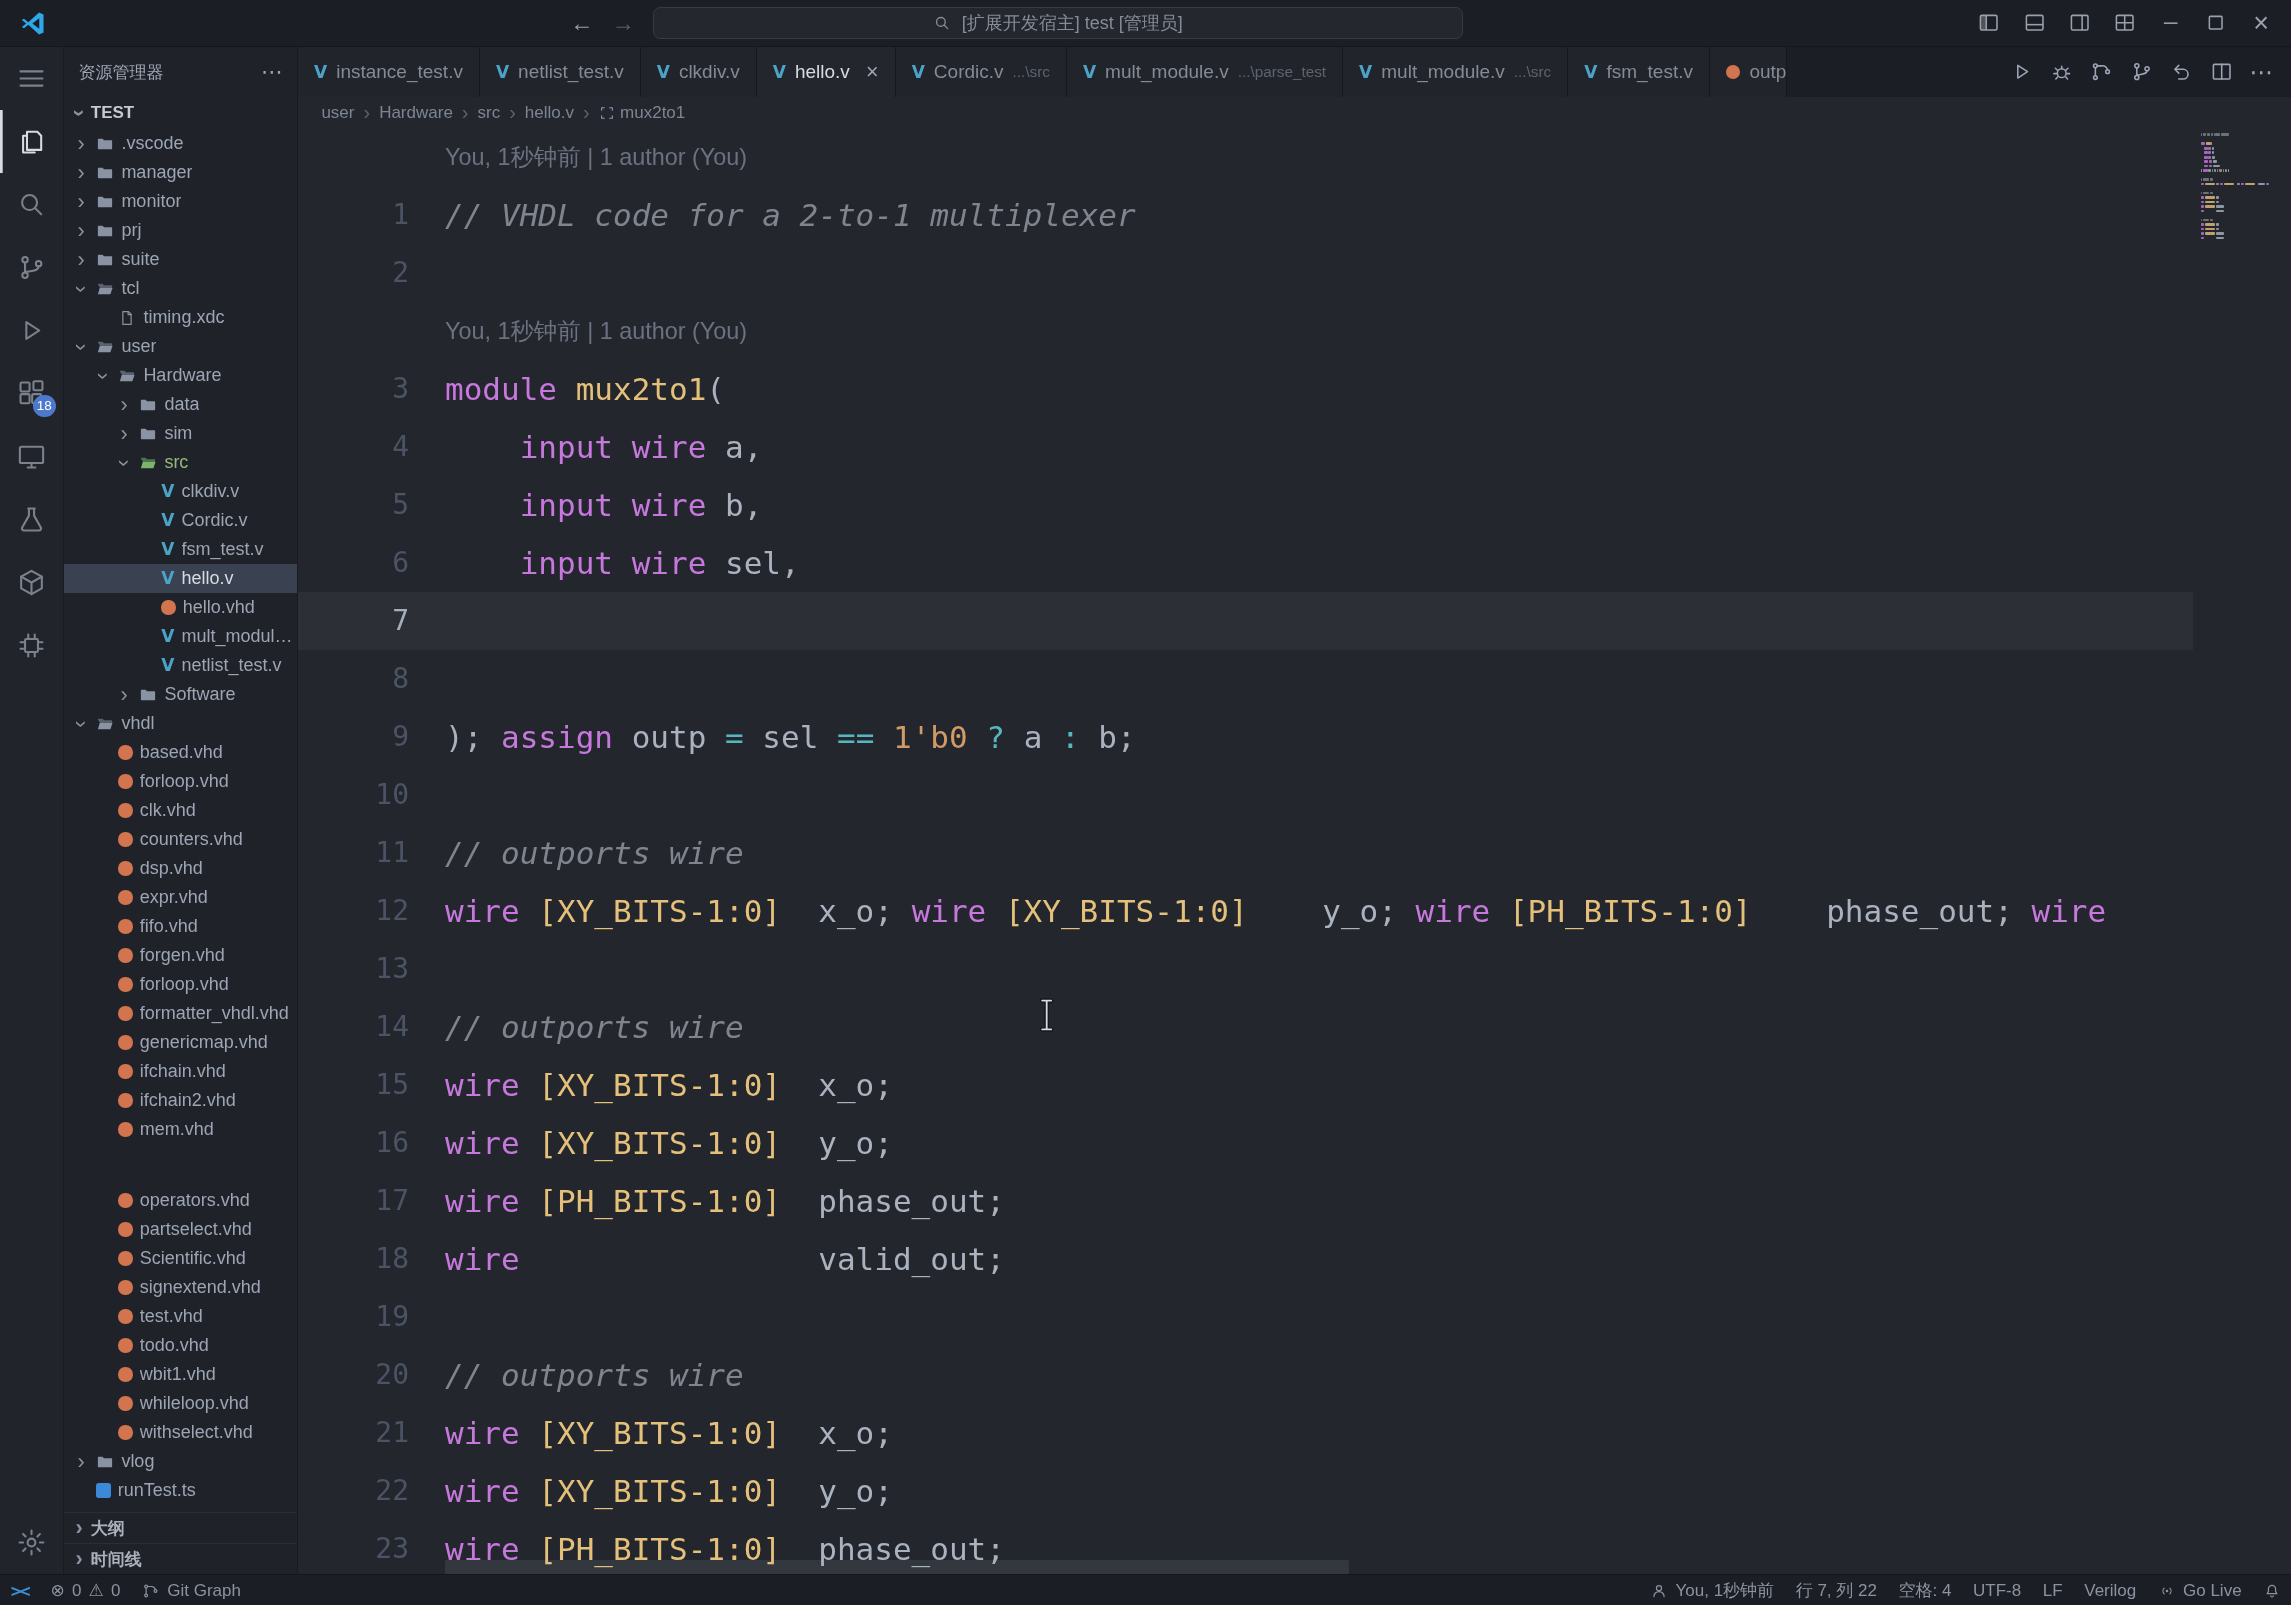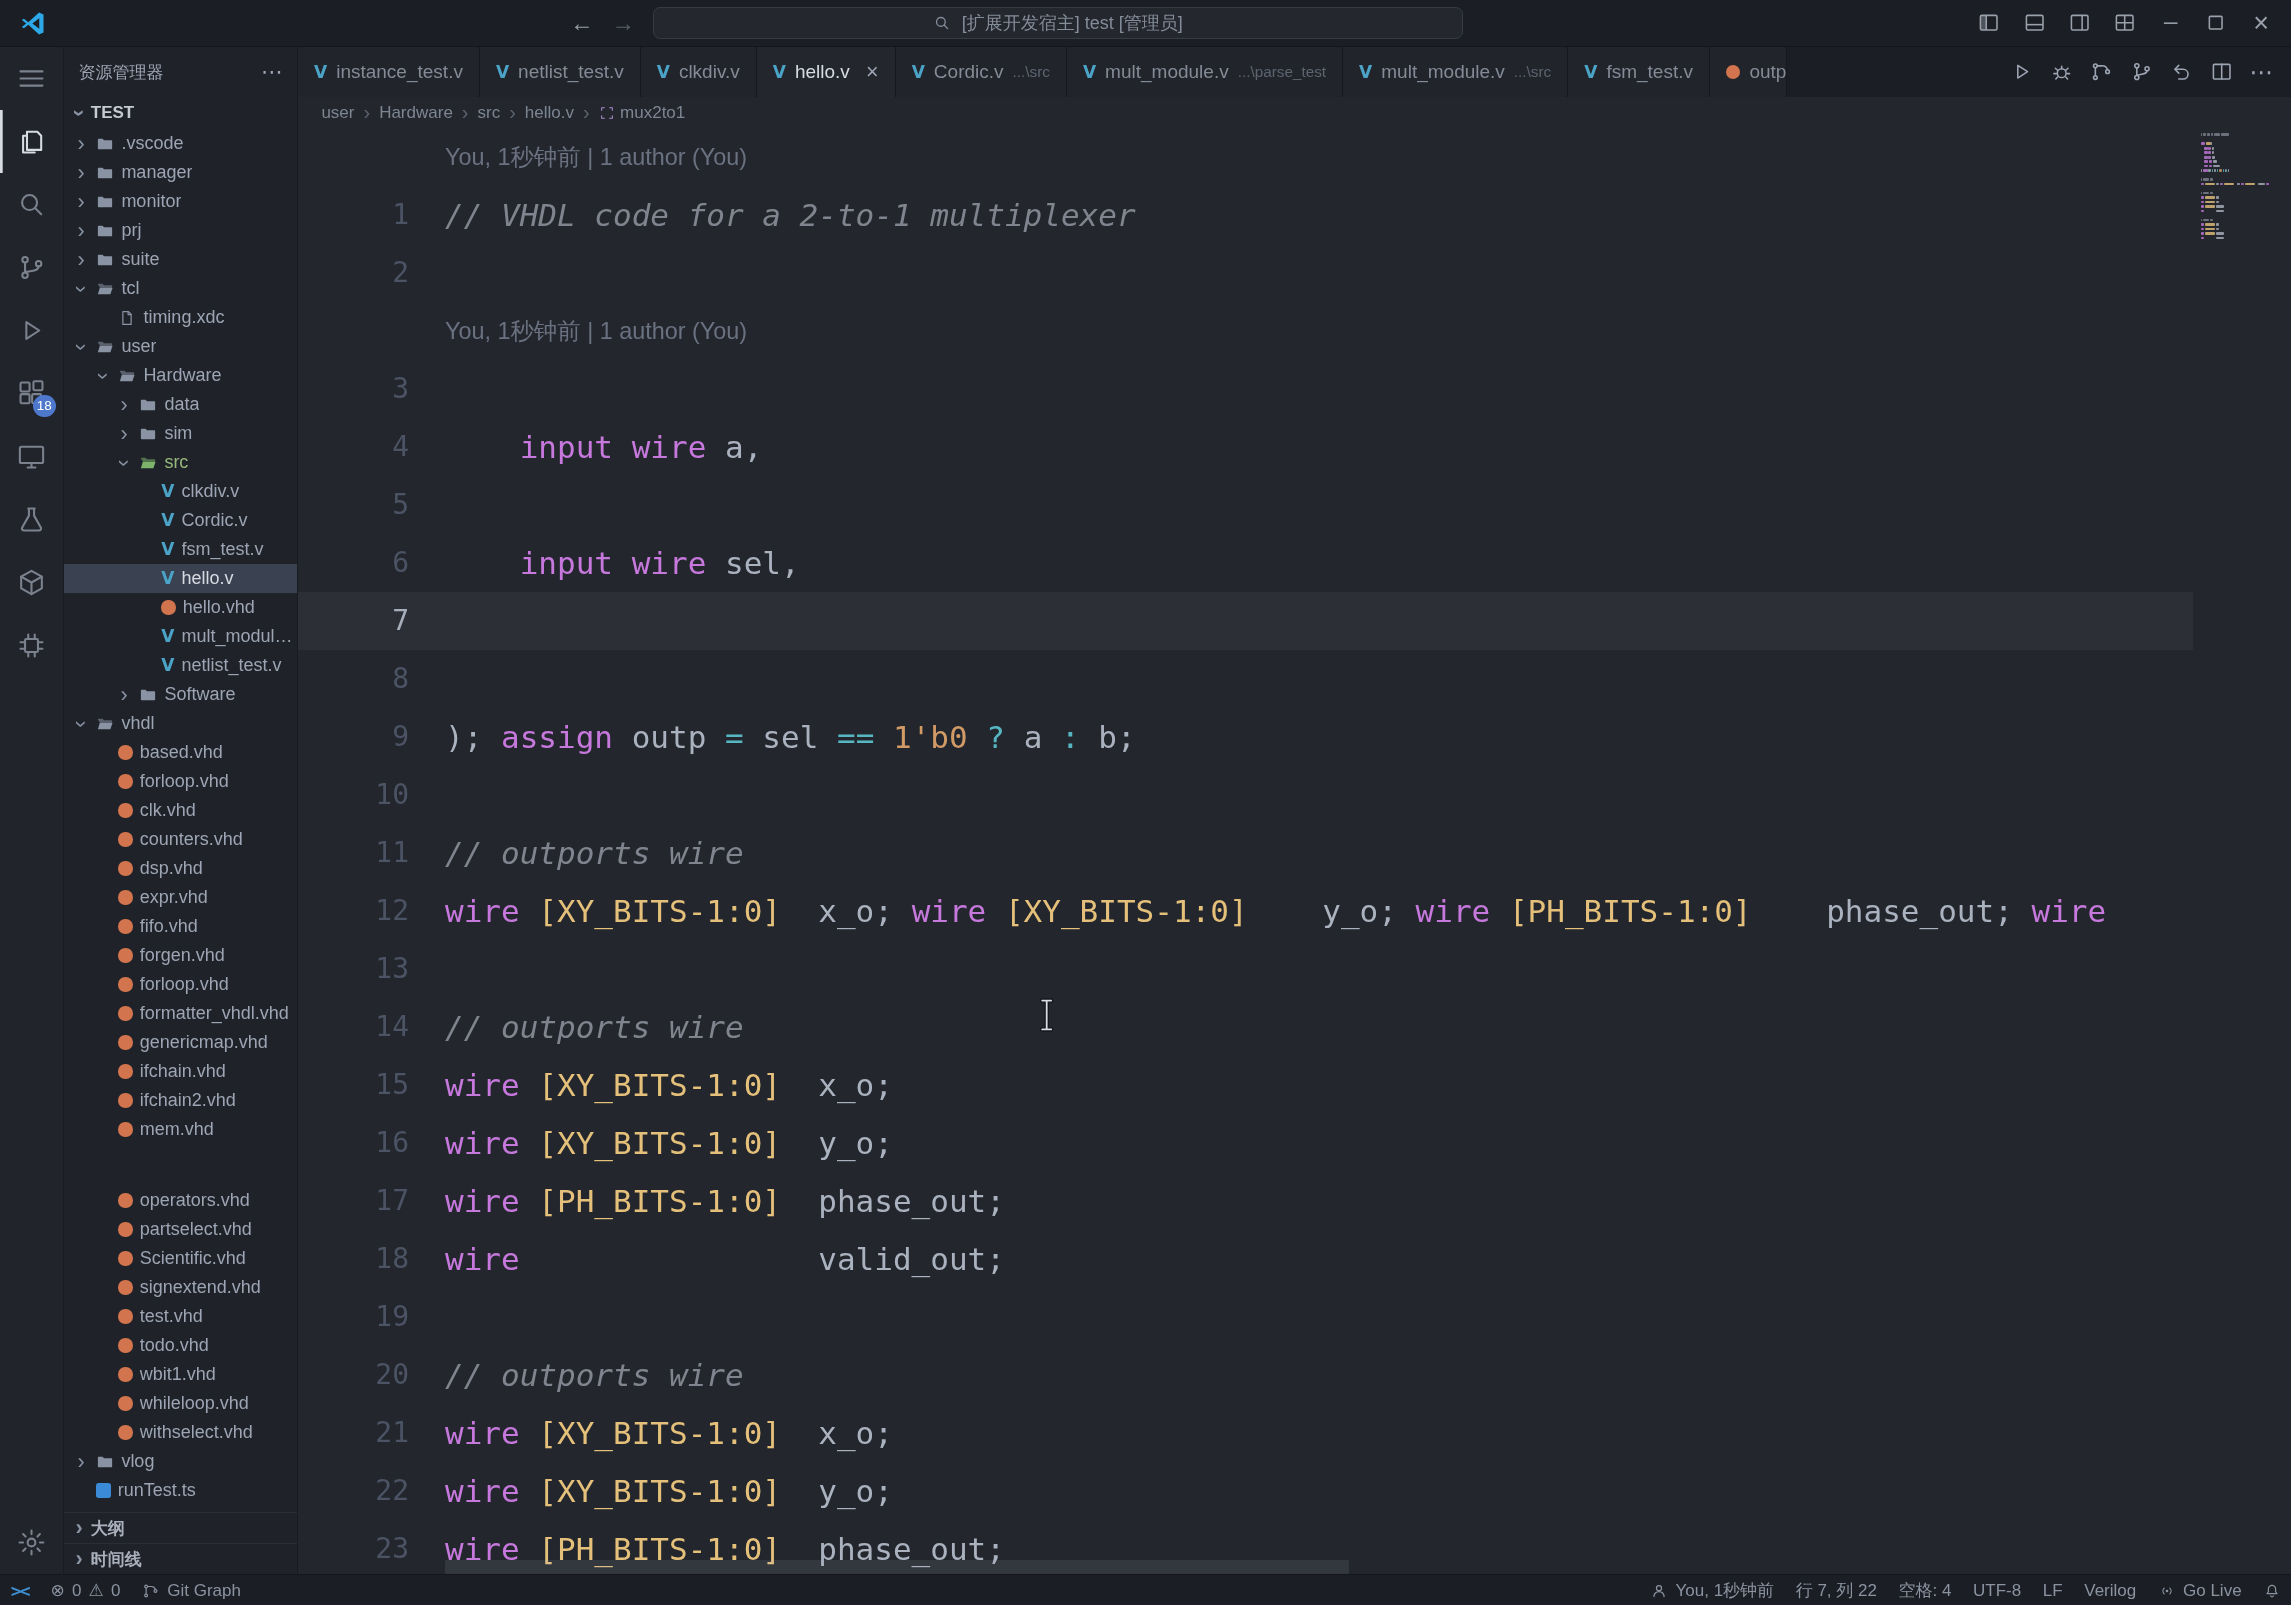--- a/index.html
+++ b/index.html
@@ -730,27 +730,29 @@
             <div class="code-line">
               <span class="gutter">2</span>
               <span class="line-content"></span>
             </div>
             <div class="code-line">
               <span class="gutter"></span>
               <span class="lens-text">You, 1秒钟前 | 1 author (You)</span>
             </div>
             <div class="code-line">
               <span class="gutter">3</span>
+              <span class="line-content"><span style="color: rgb(198, 120, 221);">module</span><span style="color: rgb(171, 178, 191);"> </span><span style="color: rgb(229, 192, 123);">mux2to1</span><span style="color: rgb(171, 178, 191);">(</span></span>
             </div>
             <div class="code-line">
               <span class="gutter">4</span>
               <span class="line-content"><span style="color: rgb(171, 178, 191);">    </span><span style="color: rgb(198, 120, 221);">input</span><span style="color: rgb(171, 178, 191);"> </span><span style="color: rgb(198, 120, 221);">wire</span><span style="color: rgb(171, 178, 191);"> a,</span></span>
             </div>
             <div class="code-line">
               <span class="gutter">5</span>
+              <span class="line-content"><span style="color: rgb(171, 178, 191);">    </span><span style="color: rgb(198, 120, 221);">input</span><span style="color: rgb(171, 178, 191);"> </span><span style="color: rgb(198, 120, 221);">wire</span><span style="color: rgb(171, 178, 191);"> b,</span></span>
             </div>
             <div class="code-line">
               <span class="gutter">6</span>
               <span class="line-content"><span style="color: rgb(171, 178, 191);">    </span><span style="color: rgb(198, 120, 221);">input</span><span style="color: rgb(171, 178, 191);"> </span><span style="color: rgb(198, 120, 221);">wire</span><span style="color: rgb(171, 178, 191);"> sel,</span></span>
             </div>
             <div class="code-line current">
               <span class="gutter">7</span>
             </div>
             <div class="code-line">
               <span class="gutter">8</span>

